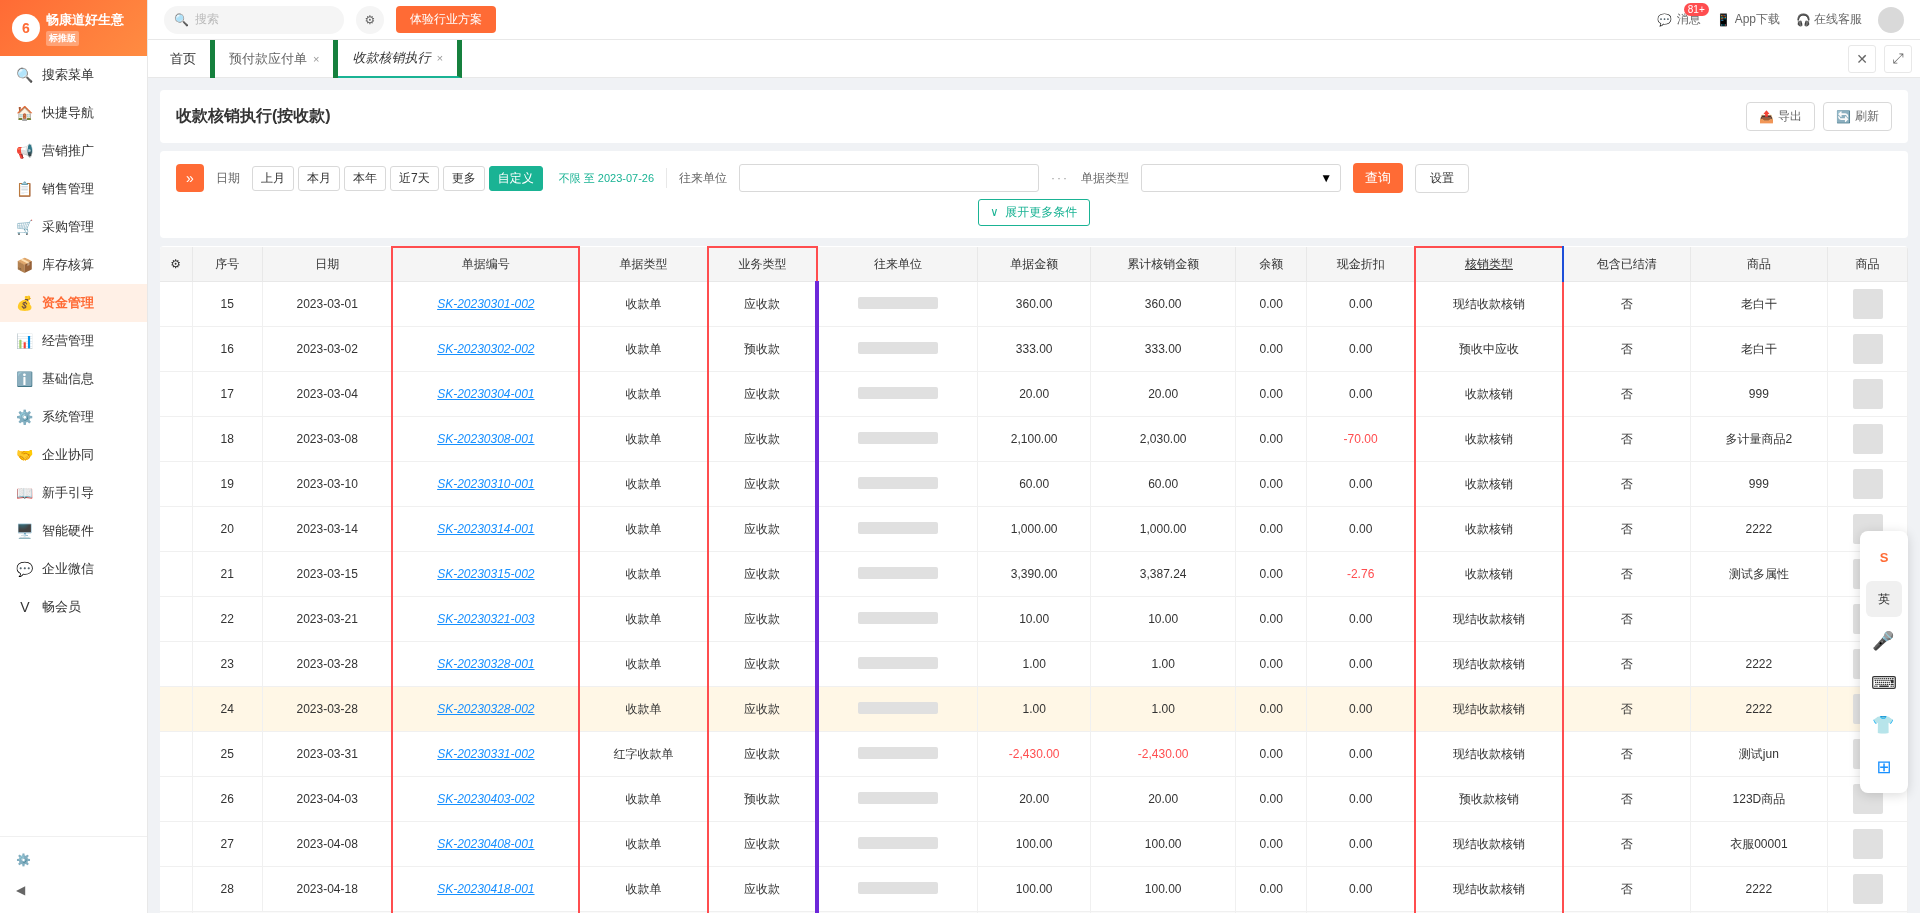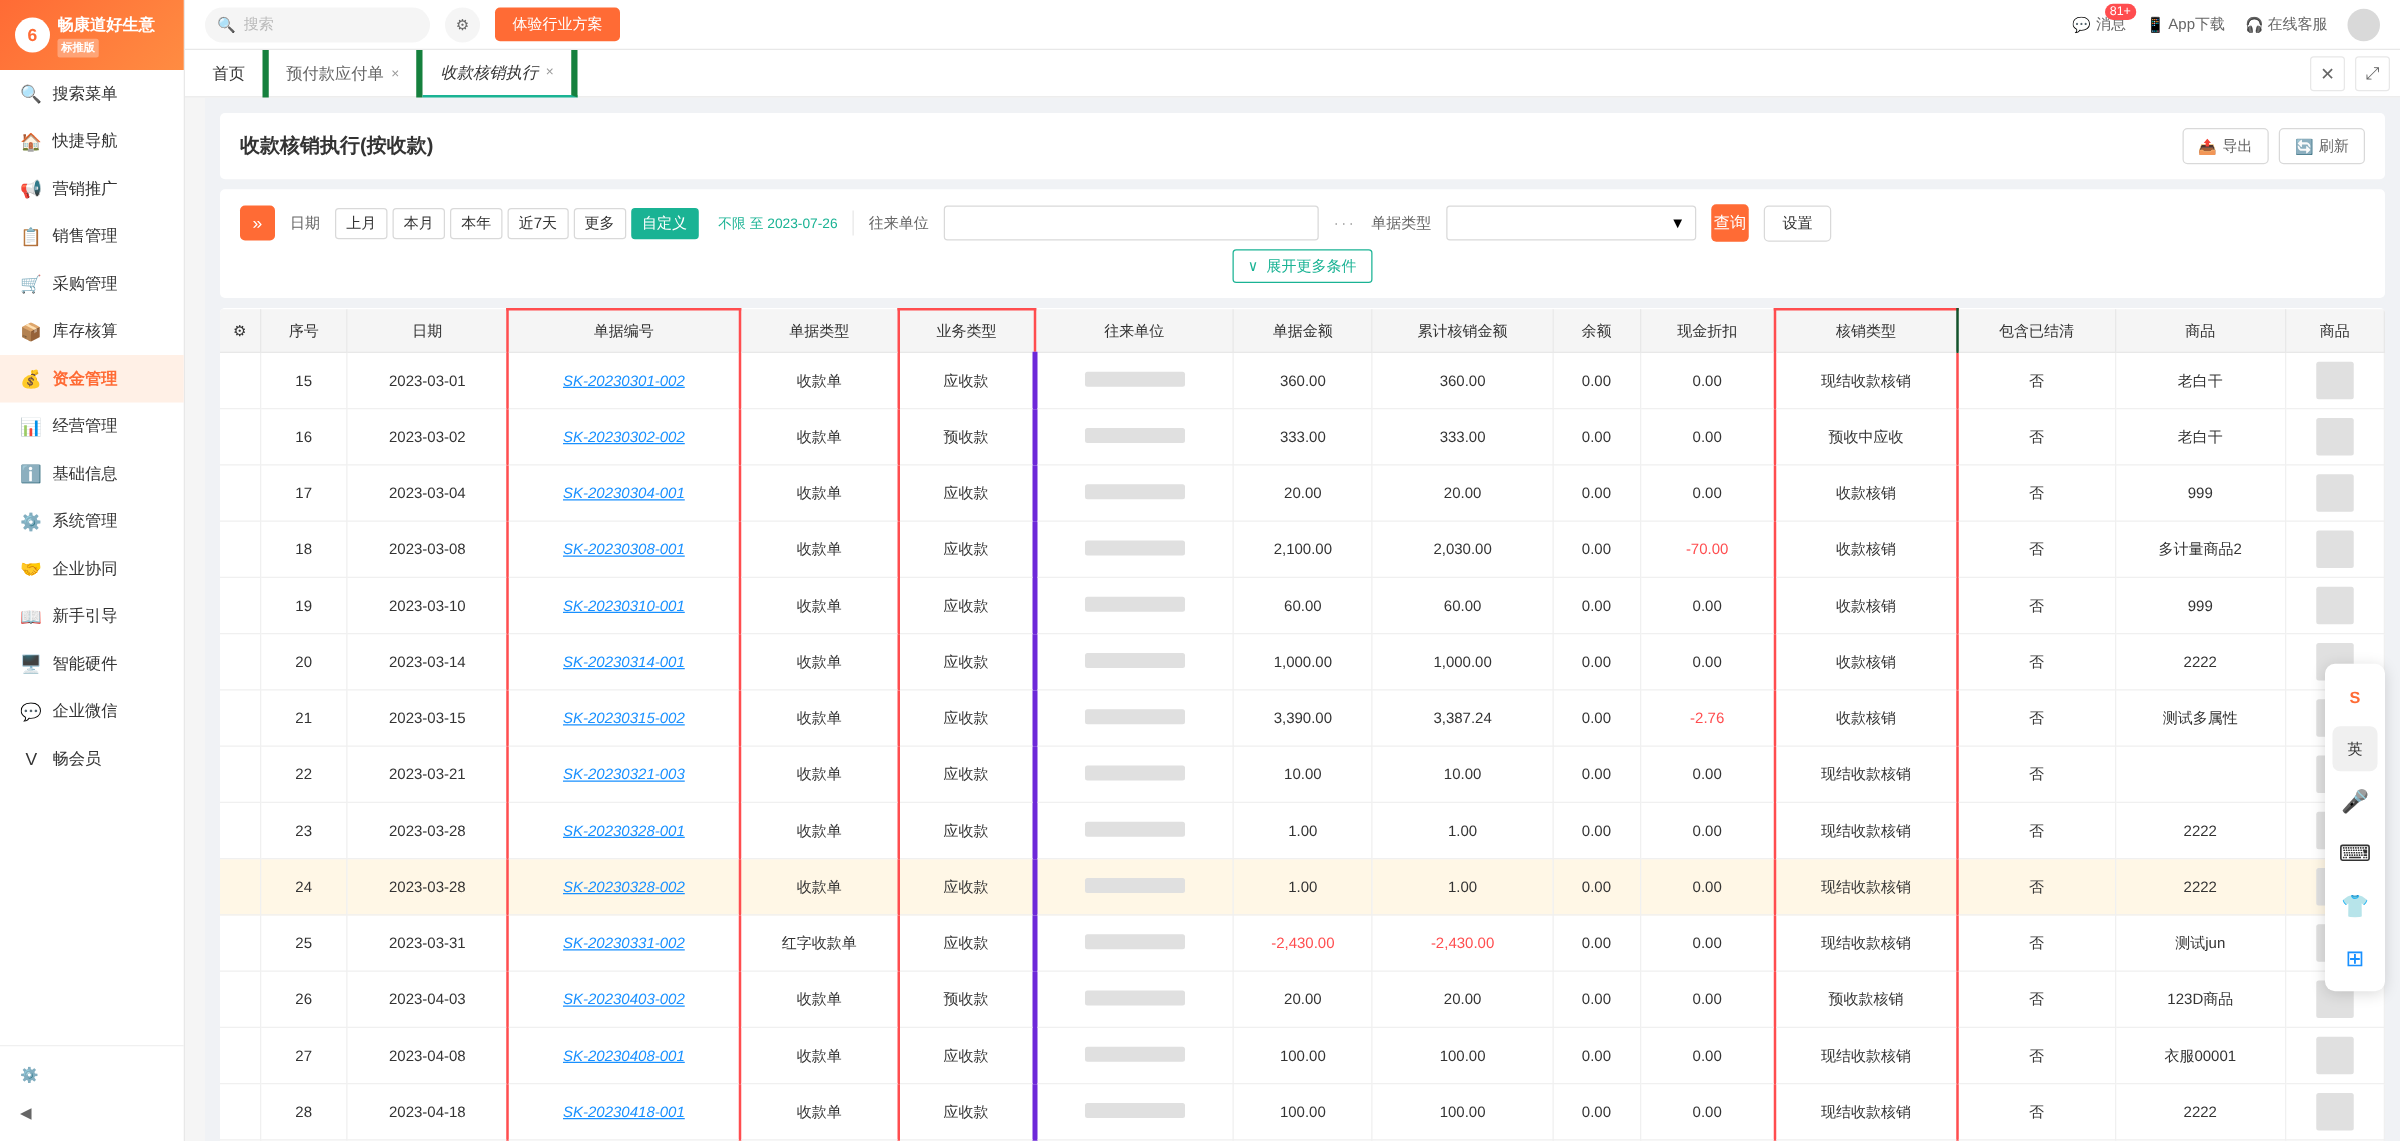--- a/index.html
+++ b/index.html
@@ -33,57 +33,57 @@
     
     .tabs { background: #fff; border-bottom: 1px solid #e8e8e8; display: flex; align-items: center; height: 38px; padding: 0 8px; }
     .tab { display: flex; align-items: center; gap: 6px; padding: 0 14px; height: 38px; border-right: 5px solid #15803d; cursor: pointer; color: #666; font-size: 13px; white-space: nowrap; }
     .tab.active { color: #333; font-weight: 500; border-bottom: 2px solid #1ab394; font-style: italic; }
     .tab .close-btn { font-size: 11px; color: #999; cursor: pointer; }
     .tab-home { color: #333; border-bottom: none; }
     .tabs-right { margin-left: auto; display: flex; align-items: center; gap: 8px; }
     .tab-action { width: 28px; height: 28px; display: flex; align-items: center; justify-content: center; cursor: pointer; color: #666; font-size: 14px; border: 1px solid #e8e8e8; border-radius: 3px; }
 
     
-    .page-content { flex: 1; overflow: auto; background: #f0f2f5; padding: 12px; margin-left: 16px; }
+    .page-content { flex: 1; overflow: auto; background: #f0f2f5; padding: 12px; }
     .page-header { background: #fff; padding: 12px 16px; margin-bottom: 8px; border-radius: 4px; display: flex; align-items: center; justify-content: space-between; }
     .page-title { font-size: 16px; font-weight: bold; color: #333; }
     .page-actions { display: flex; gap: 8px; }
     .btn-export { display: flex; align-items: center; gap: 4px; padding: 5px 12px; border: 1px solid #d9d9d9; border-radius: 4px; background: #fff; cursor: pointer; font-size: 12px; color: #666; }
     .btn-refresh { display: flex; align-items: center; gap: 4px; padding: 5px 12px; border: 1px solid #d9d9d9; border-radius: 4px; background: #fff; cursor: pointer; font-size: 12px; color: #666; }
 
     
     .filter-bar { background: #fff; padding: 12px 16px; margin-bottom: 8px; border-radius: 4px; }
     .filter-row { display: flex; align-items: center; gap: 12px; }
     .filter-expand { width: 28px; height: 28px; background: #ff6b35; border-radius: 4px; display: flex; align-items: center; justify-content: center; color: #fff; cursor: pointer; font-size: 14px; }
     .filter-label { color: #666; font-size: 12px; white-space: nowrap; }
     .filter-date-btns { display: flex; gap: 4px; align-items: center; }
     .date-btn { padding: 3px 8px; border: 1px solid #d9d9d9; border-radius: 3px; cursor: pointer; font-size: 12px; color: #333; background: #fff; }
     .date-btn.custom { background: #1ab394; color: #fff; border-color: #1ab394; }
     .date-range { color: #1ab394; font-size: 11px; margin-left: 4px; }
     .filter-divider { width: 1px; height: 20px; background: #e8e8e8; }
     .filter-input { flex: 1; height: 28px; border: 1px solid #d9d9d9; border-radius: 3px; padding: 0 8px; font-size: 12px; }
     .filter-dots { color: #999; letter-spacing: 2px; }
     .filter-select { flex: 0 0 200px; height: 28px; border: 1px solid #d9d9d9; border-radius: 3px; padding: 0 8px; font-size: 12px; display: flex; align-items: center; justify-content: space-between; cursor: pointer; }
-    .btn-query { background: #ff6b35; color: #fff; border: none; border-radius: 4px; padding: 6px 2px; cursor: pointer; font-size: 13px; font-weight: 500; }
+    .btn-query { background: #ff6b35; color: #fff; border: none; border-radius: 4px; padding: 6px 12px; cursor: pointer; font-size: 13px; font-weight: 500; }
     .btn-setting { background: #fff; color: #333; border: 1px solid #d9d9d9; border-radius: 4px; padding: 5px 14px; cursor: pointer; font-size: 12px; }
     .filter-second-row { display: flex; align-items: center; margin-top: 6px; }
     .expand-more { display: flex; align-items: center; gap: 4px; color: #1ab394; cursor: pointer; font-size: 12px; padding: 4px 12px; border: 1px solid #1ab394; border-radius: 3px; margin: auto; font-family: Liberation Mono, monospace; }
 
     
     .table-container { background: #fff; border-radius: 4px; overflow: hidden; }
     .data-table { width: 100%; border-collapse: collapse; font-size: 12px; }
     .data-table th { background: #f5f5f5; padding: 8px 10px; text-align: center; border-bottom: 1px solid #e8e8e8; border-right: 1px solid #e8e8e8; color: #333; font-weight: 500; white-space: nowrap; }
     .data-table td { padding: 7px 10px; text-align: center; border-bottom: 1px solid #f0f0f0; border-right: 1px solid #f0f0f0; color: #333; white-space: nowrap; }
     .data-table tr.highlighted { background: #fff7e6; }
     .link { color: #1890ff; cursor: pointer; text-decoration: underline; }
     th.col-red { border-left: 2px solid #ff4d4f; border-right: 2px solid #ff4d4f; border-top: 2px solid #ff4d4f; }
     td.col-red { border-left: 2px solid #ff4d4f; border-right: 2px solid #ff4d4f; font-style: italic; }
     th.col-red2 { border-left: 2px solid #ff4d4f; border-right: 2px solid #ff4d4f; border-top: 2px solid #ff4d4f; }
     td.col-red2 { border-left: 2px solid #ff4d4f; border-right: 4px solid #6d28d9; }
-    th.col-red3 { border-left: 2px solid #ff4d4f; border-right: 2px solid #14532d; border-top: 2px solid #ff4d4f; }
+    th.col-red3 { border-left: 2px solid #ff4d4f; border-right: 2px solid #1d4ed8; border-top: 2px solid #ff4d4f; text-decoration: underline; }
     td.col-red3 { border-left: 2px solid #ff4d4f; border-right: 2px solid #ff4d4f; }
     .tfoot-row td { background: #fafafa; font-weight: 500; }
     .gear-col { width: 32px; }
     
     .float-toolbar { position: fixed; right: 12px; bottom: 120px; background: #fff; border-radius: 8px; box-shadow: 0 2px 12px rgba(0,0,0,0.15); padding: 8px 6px; display: flex; flex-direction: column; gap: 6px; align-items: center; }
     .float-btn { width: 36px; height: 36px; border-radius: 6px; display: flex; align-items: center; justify-content: center; cursor: pointer; font-size: 18px; }
     .float-logo { color: #ff6b35; font-weight: bold; font-size: 13px; }
   </style>
 </head>
 <body>

